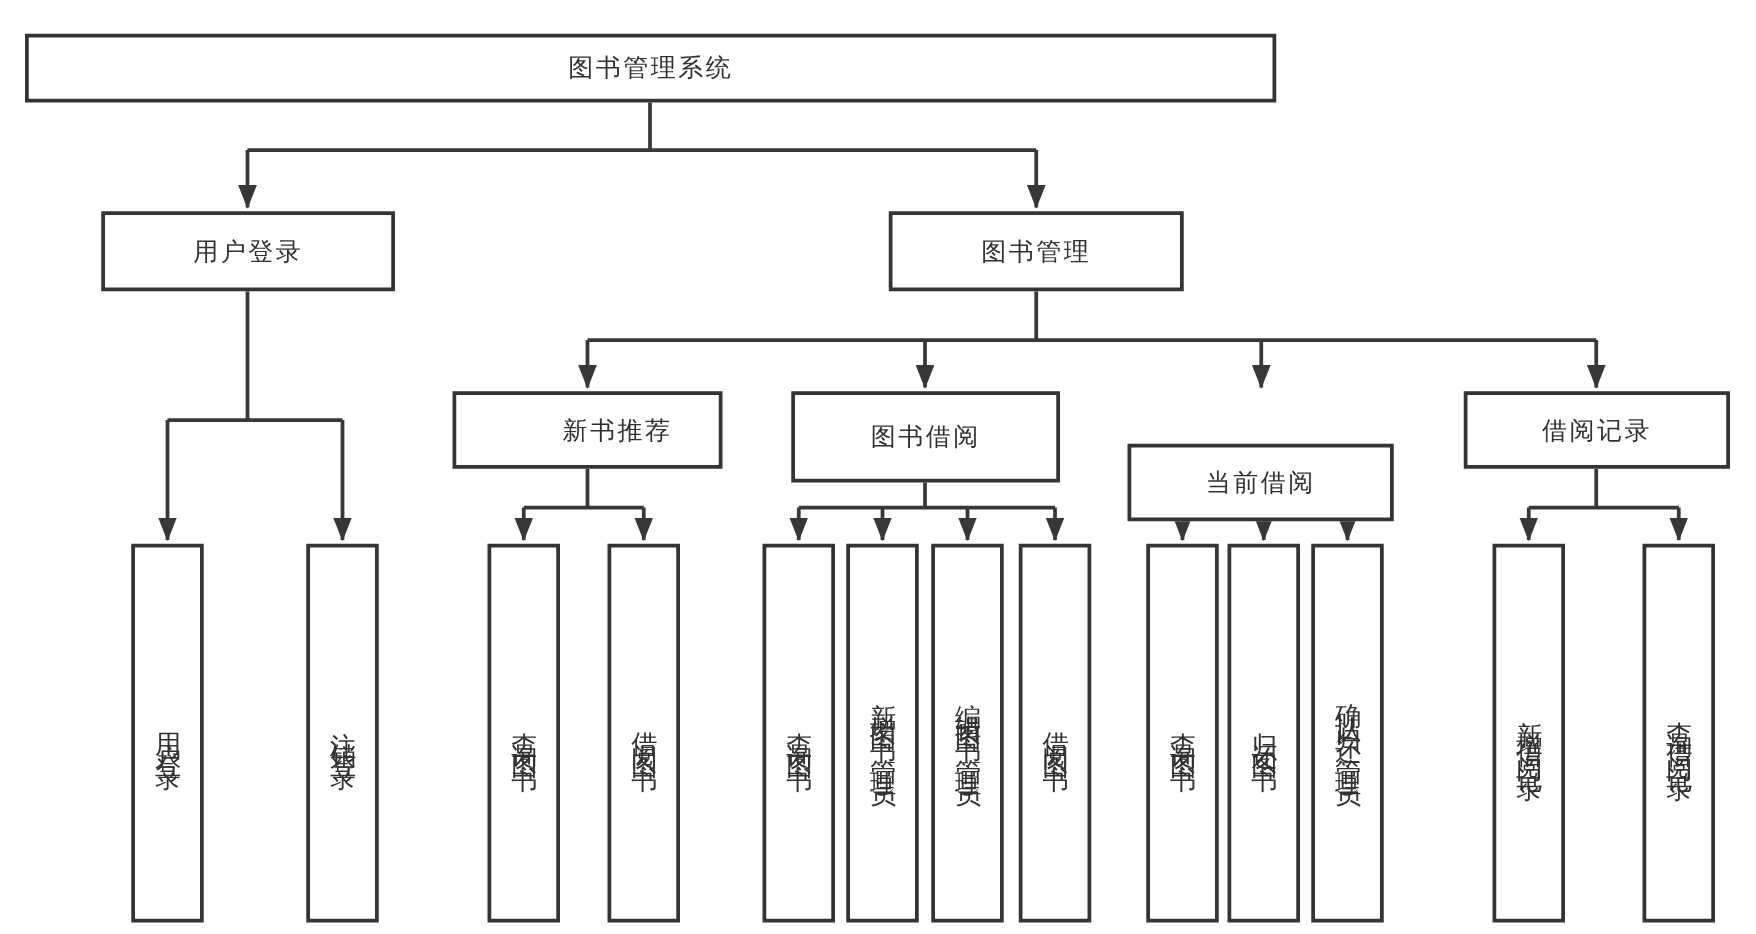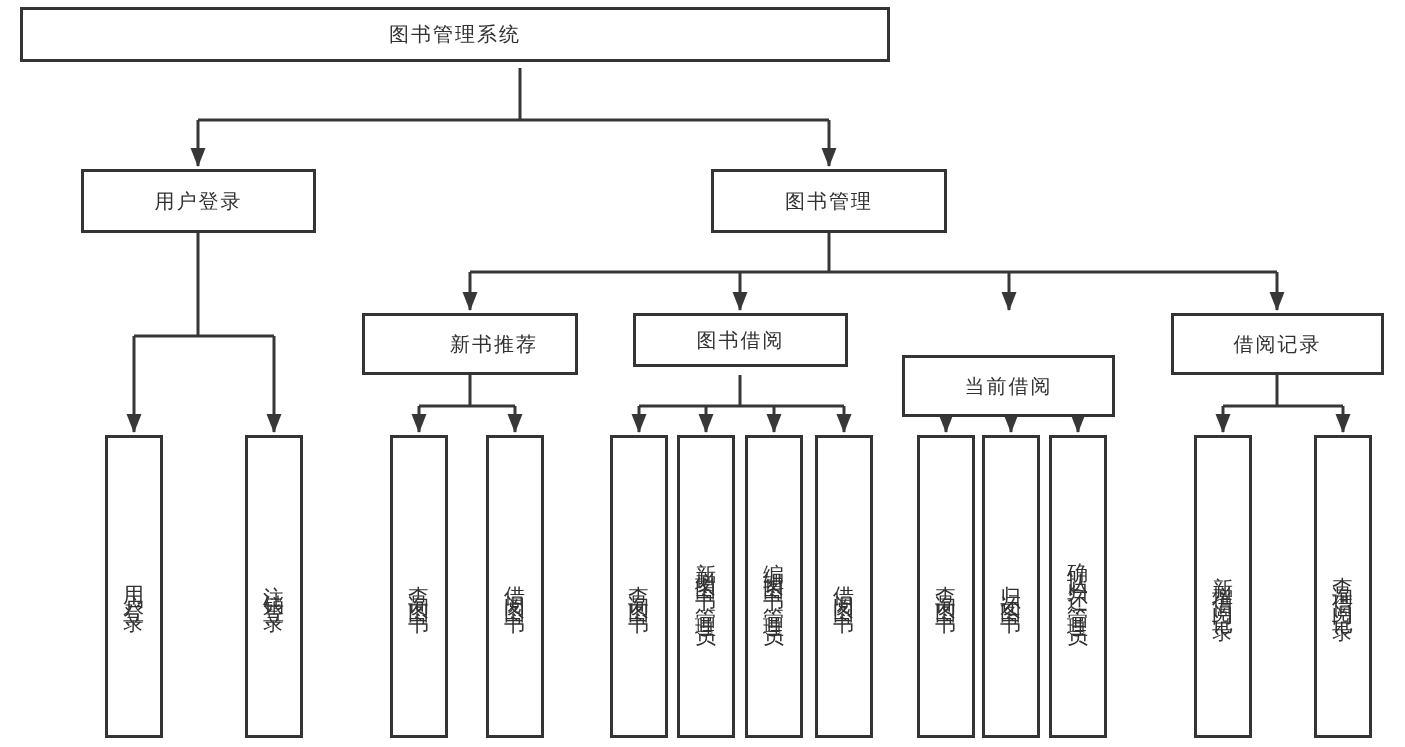--- a/index.html
+++ b/index.html
@@ -104,35 +104,35 @@
       <path d="M1011 406 V432" marker-end="url(#arw)"></path>
       <path d="M1078 406 V432" marker-end="url(#arw)"></path>
 
       <path d="M1277 375 V406"></path>
       <path d="M1223 406 H1343"></path>
       <path d="M1223 406 V432" marker-end="url(#arw)"></path>
       <path d="M1343 406 V432" marker-end="url(#arw)"></path>
     </g>
   </svg>
 
-  <div class="box hbox" style="left:20px; top:7px; width:870px; height:55px;">
+  <div class="box hbox" style="left:20px; top:27px; width:1001px; height:55px;">
     <span>图书管理系统</span>
   </div>
 
   <div class="box hbox" style="left:81px; top:169px; width:235px; height:64px;">
     <span>用户登录</span>
   </div>
   <div class="box hbox" style="left:711px; top:169px; width:236px; height:64px;">
     <span>图书管理</span>
   </div>
 
   <div class="box hbox" style="left:362px; top:313px; width:216px; height:62px;padding-left:48px;">
     <span>新书推荐</span>
   </div>
-  <div class="box hbox" style="left:633px; top:313px; width:215px; height:54px;">
+  <div class="box hbox" style="left:633px; top:313px; width:215px; height:73px;">
     <span>图书借阅</span>
   </div>
   <div class="box hbox" style="left:902px; top:319px; width:213px; height:62px;margin-top:36px;">
     <span>当前借阅</span>
   </div>
   <div class="box hbox" style="left:1171px; top:313px; width:213px; height:62px;">
     <span>借阅记录</span>
   </div>
 
   <div class="box vbox" style="left:105px;">

